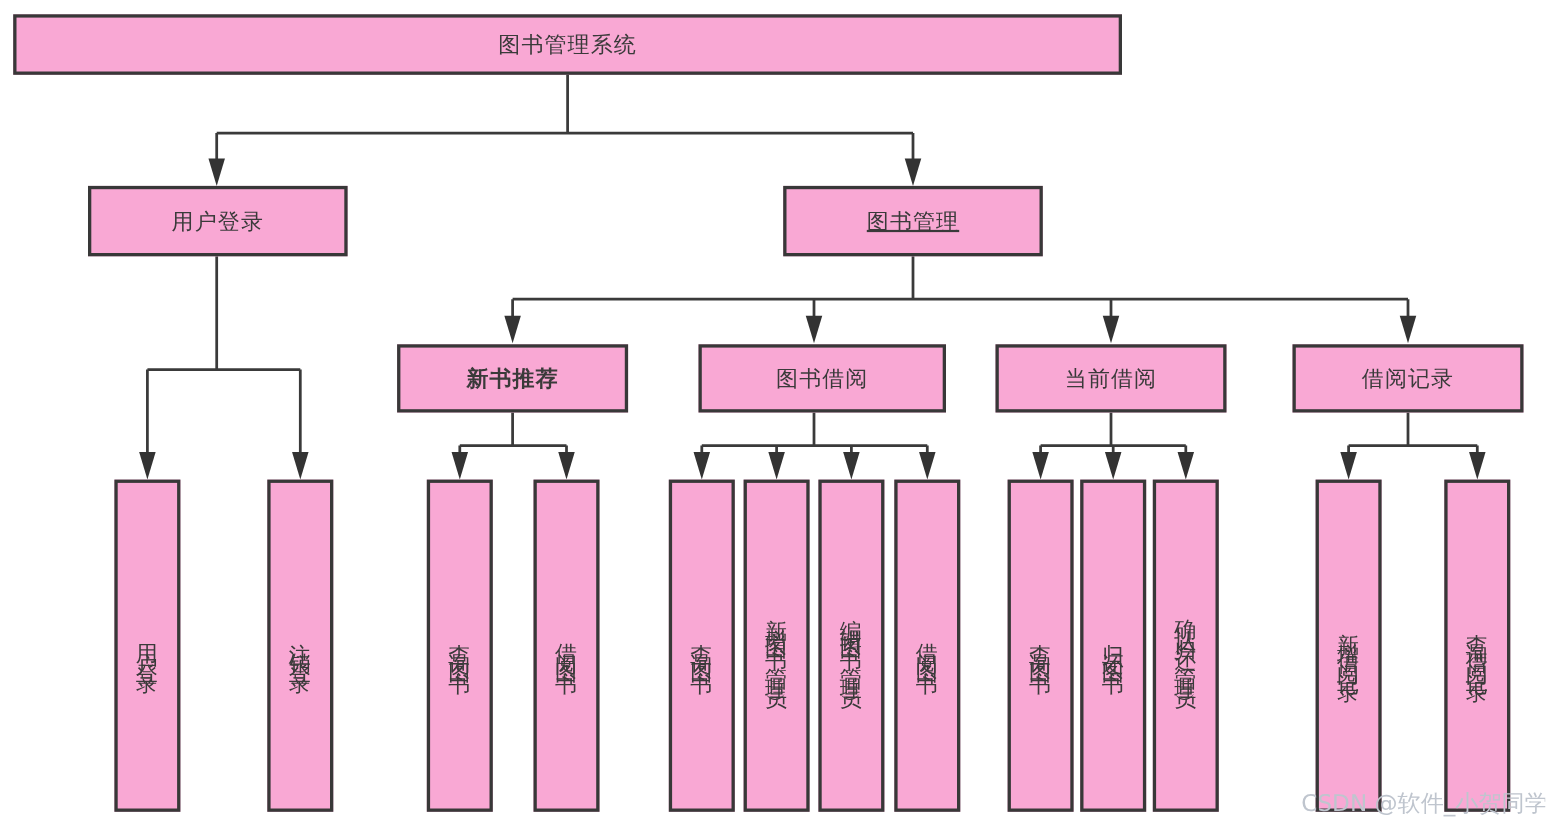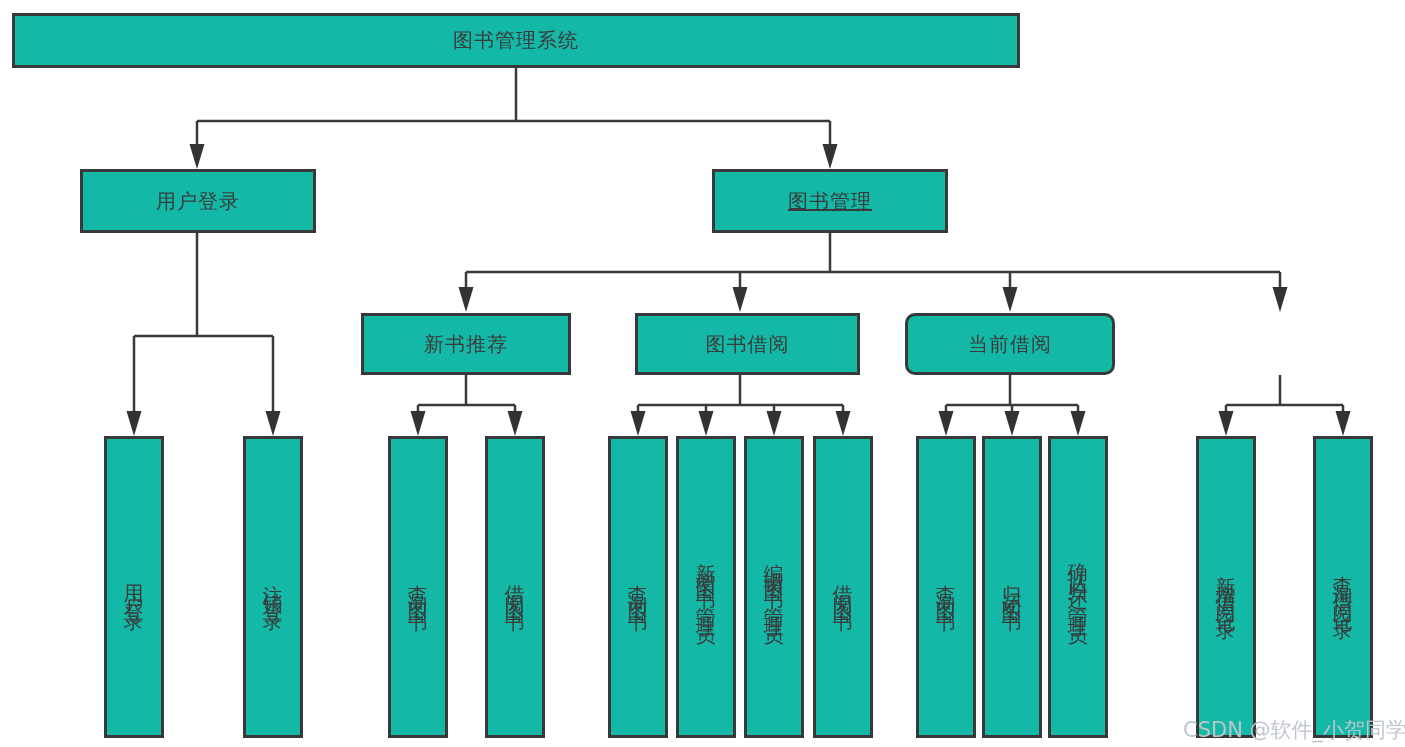--- a/index.html
+++ b/index.html
@@ -19,21 +19,21 @@
     position: absolute;
     left: 0;
     top: 0;
     width: 1405px;
     height: 747px;
     z-index: 1;
   }
   .node {
     position: absolute;
     box-sizing: border-box;
-    background: #14b8a6;
+    background: #f9a8d4;
     border: 3px solid #383838;
     color: #3a3a3a;
     display: flex;
     align-items: center;
     justify-content: center;
     z-index: 2;
     text-align: center;
   }
   .h-node {
     font-size: 20px;
@@ -103,23 +103,24 @@
       <polygon points="1218.5,411 1233.5,411 1226,436"></polygon>
       <polygon points="1335.5,411 1350.5,411 1343,436"></polygon>
     </g>
   </svg>
 
   <div class="node h-node" style="left:12px; top:13px; width:1008px; height:55px;">图书管理系统</div>
 
   <div class="node h-node" style="left:80px; top:169px; width:236px; height:64px;">用户登录</div>
   <div class="node h-node" style="left:712px; top:169px; width:236px; height:64px;text-decoration:underline;">图书管理</div>
 
-  <div class="node h-node" style="left:361px; top:313px; width:210px; height:62px;">新书推荐</div>
+  <div class="node h-node" style="left:361px; top:313px; width:210px; height:62px;font-weight:bold;">新书推荐</div>
   <div class="node h-node" style="left:635px; top:313px; width:225px; height:62px;">图书借阅</div>
-  <div class="node h-node" style="left:905px; top:313px; width:210px; height:62px;border-radius:10px;">当前借阅</div>
+  <div class="node h-node" style="left:905px; top:313px; width:210px; height:62px;">当前借阅</div>
+  <div class="node h-node" style="left:1175px; top:313px; width:210px; height:62px;">借阅记录</div>
 
   <div class="node v-node" style="left:104px; top:436px; width:60px; height:302px;">用户登录</div>
   <div class="node v-node" style="left:243px; top:436px; width:60px; height:302px;">注销登录</div>
 
   <div class="node v-node" style="left:388px; top:436px; width:60px; height:302px;">查询图书</div>
   <div class="node v-node" style="left:485px; top:436px; width:60px; height:302px;">借阅图书</div>
 
   <div class="node v-node" style="left:608px; top:436px; width:60px; height:302px;">查询图书</div>
   <div class="node v-node" style="left:676px; top:436px; width:60px; height:302px;">新增图书（管理员）</div>
   <div class="node v-node" style="left:744px; top:436px; width:60px; height:302px;">编辑图书（管理员）</div>

